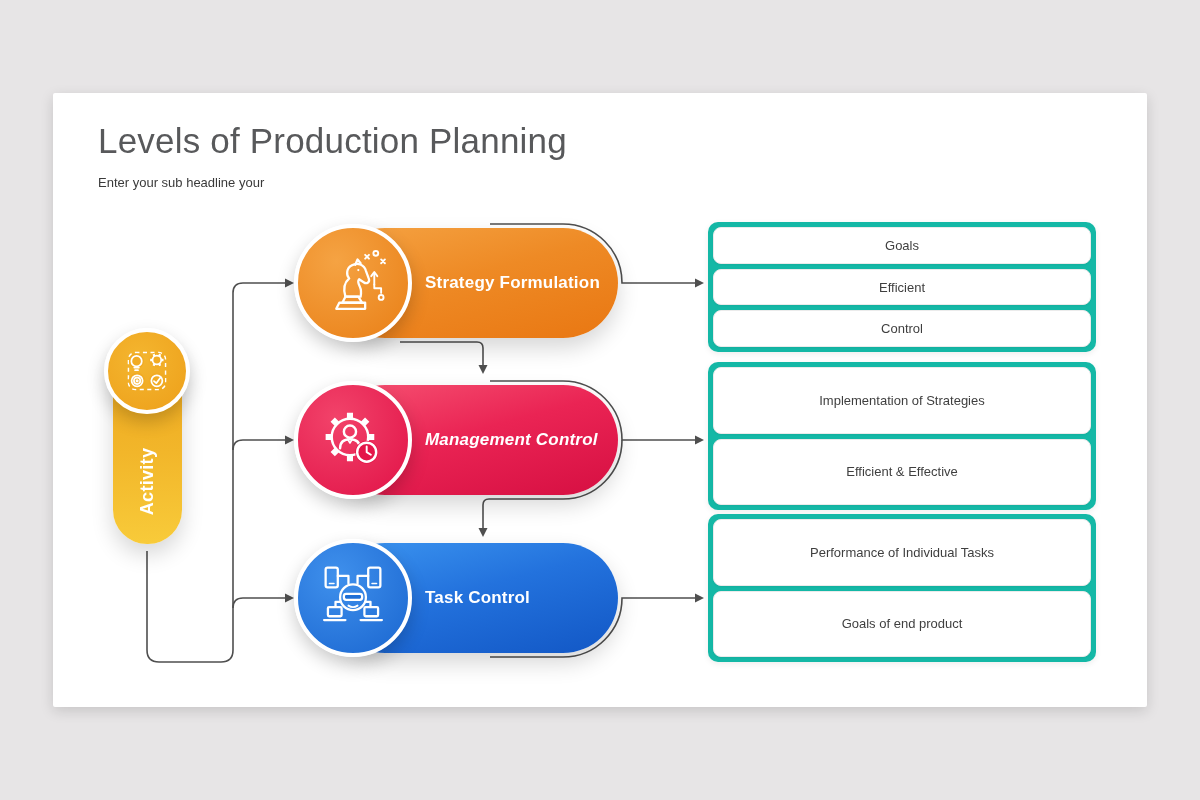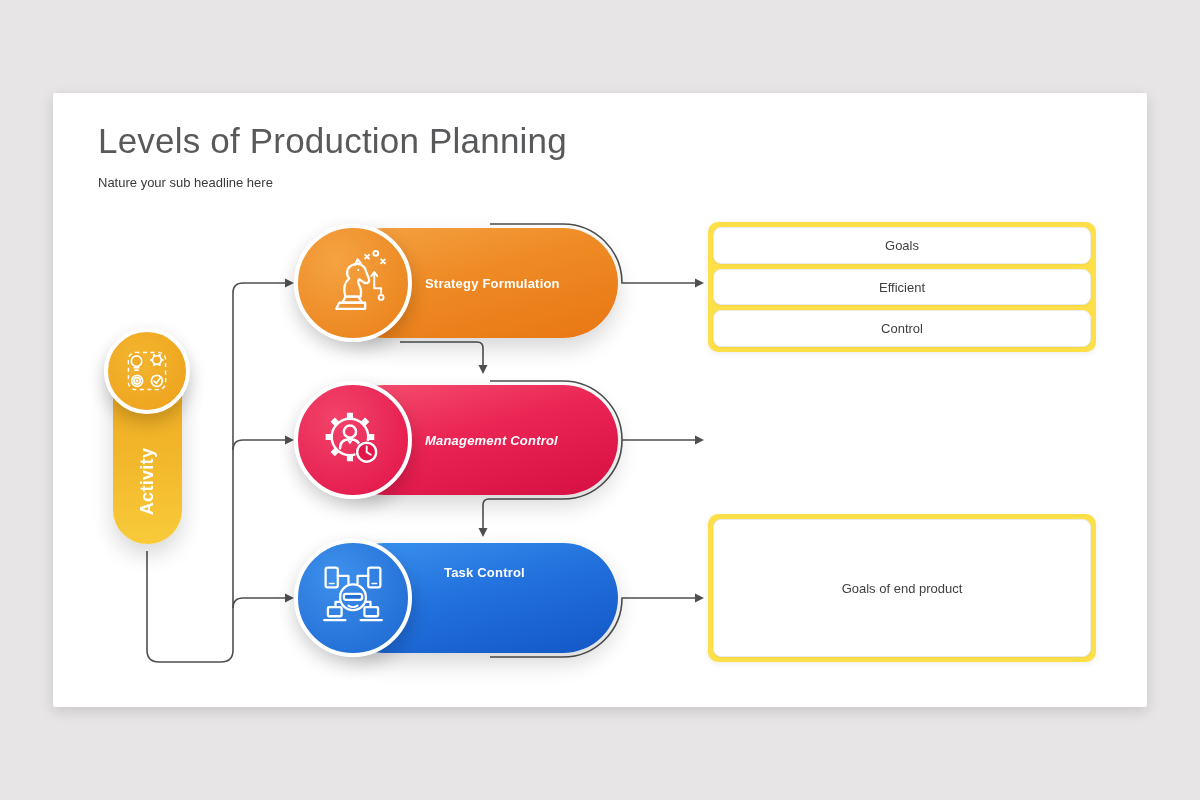--- a/index.html
+++ b/index.html
@@ -38,37 +38,37 @@
     border:4px solid #ffffff;box-shadow:0 8px 18px rgba(0,0,0,.20);
     display:flex;align-items:center;justify-content:center;
   }
   .big-circle.strategy{left:241px;top:131px;background:radial-gradient(circle at 35% 30%,#f5a343,#e97f16);}
   .big-circle.management{left:241px;top:288px;background:radial-gradient(circle at 35% 30%,#f2436a,#e11247);}
   .big-circle.task{left:241px;top:446px;background:radial-gradient(circle at 35% 30%,#3f90ec,#1a66d0);}
   .big-circle.activity{left:51px;top:235px;width:78px;height:78px;background:radial-gradient(circle at 40% 35%,#f4b62f,#ed9f1a);}
 
   .pill-label{
     position:absolute;z-index:4;left:372px;height:110px;display:flex;align-items:center;
-    color:#ffffff;font-size:13px;font-weight:700;letter-spacing:.2px;
+    color:#ffffff;font-size:17px;font-weight:700;letter-spacing:.2px;
   }
   .pill-label.strategy{top:135px;}
   .pill-label.management{top:292px;font-style:italic;}
-  .pill-label.task{top:424px;margin-left:19px;}
+  .pill-label.task{top:450px;}
   .activity-label-wrap{
     position:absolute;z-index:4;left:60px;top:325px;width:69px;height:126px;
     display:flex;align-items:center;justify-content:center;
   }
   .activity-label-wrap span{
     transform:rotate(-90deg);white-space:nowrap;
     color:#ffffff;font-size:18px;font-weight:700;letter-spacing:.3px;
   }
 
   .out-group{
     position:absolute;left:655px;width:388px;z-index:2;
-    background:#fde047;border-radius:10px;
+    background:#14b8a6;border-radius:10px;
     box-shadow:0 2px 6px rgba(0,0,0,.07);
     padding:5px;box-sizing:border-box;
     display:flex;flex-direction:column;gap:5px;
   }
   .out-group.g1{top:129px;height:130px;}
   .out-group.g2{top:269px;height:148px;}
   .out-group.g3{top:421px;height:148px;}
   .out-box{
     flex:1;background:#ffffff;border:1px solid #ebebeb;border-radius:8px;
     display:flex;align-items:center;justify-content:center;
@@ -78,21 +78,21 @@
 
   .icon-svg{display:block;}
 </style>
 </head>
 <body>
 
 <div class="canvas">
   <div class="slide">
 
     <div class="title">Levels of Production Planning</div>
-    <div class="subtitle">Nature your sub headline here</div>
+    <div class="subtitle">Enter your sub headline your</div>
 
     <svg class="connectors" viewBox="0 0 1094 614">
 
       <path d="M94 458 L94 557 Q94 569 106 569 L168 569 Q180 569 180 557 L180 200 Q180 190 190 190 L233 190"></path>
       <path d="M180 357 Q180 347 190 347 L233 347"></path>
       <path d="M180 515 Q180 505 190 505 L233 505"></path>
 
       <path d="M437 131 L510 131 A59 59 0 0 1 569 190 L643 190"></path>
       <path d="M347 249 L424 249 Q430 249 430 255 L430 273"></path>
       <path d="M437 288 L510 288 A59 59 0 0 1 569 347 L643 347"></path>
@@ -196,19 +196,24 @@
       </svg>
     </div>
     <div class="pill-label task">Task Control</div>
 
     <div class="out-group g1">
       <div class="out-box">Goals</div>
       <div class="out-box">Efficient</div>
       <div class="out-box">Control</div>
     </div>
 
+    <div class="out-group g2">
+      <div class="out-box">Implementation of Strategies</div>
+      <div class="out-box">Efficient &amp; Effective</div>
+    </div>
 
     <div class="out-group g3">
+      <div class="out-box">Performance of Individual Tasks</div>
       <div class="out-box">Goals of end product</div>
     </div>
 
   </div>
 </div>
 
 </body></html>

